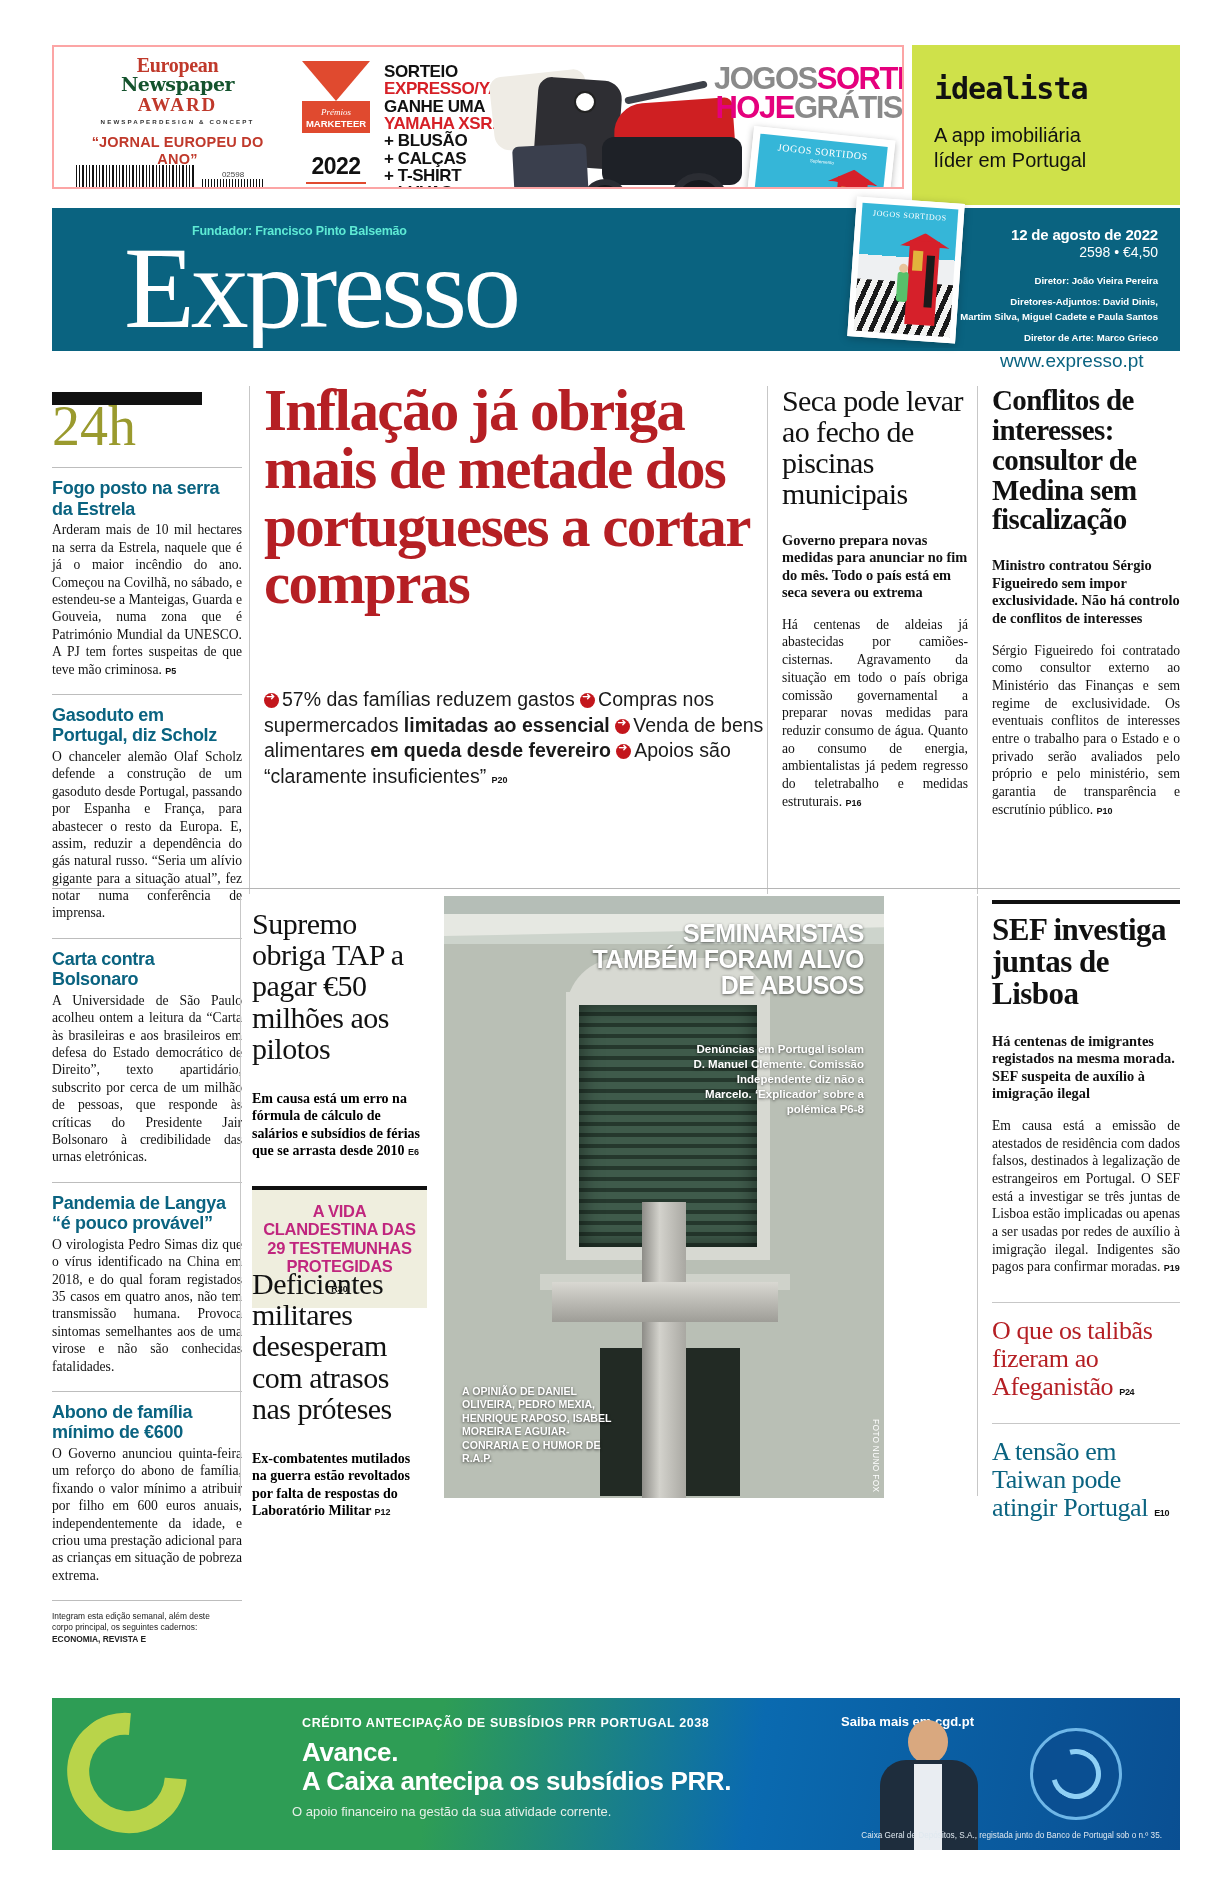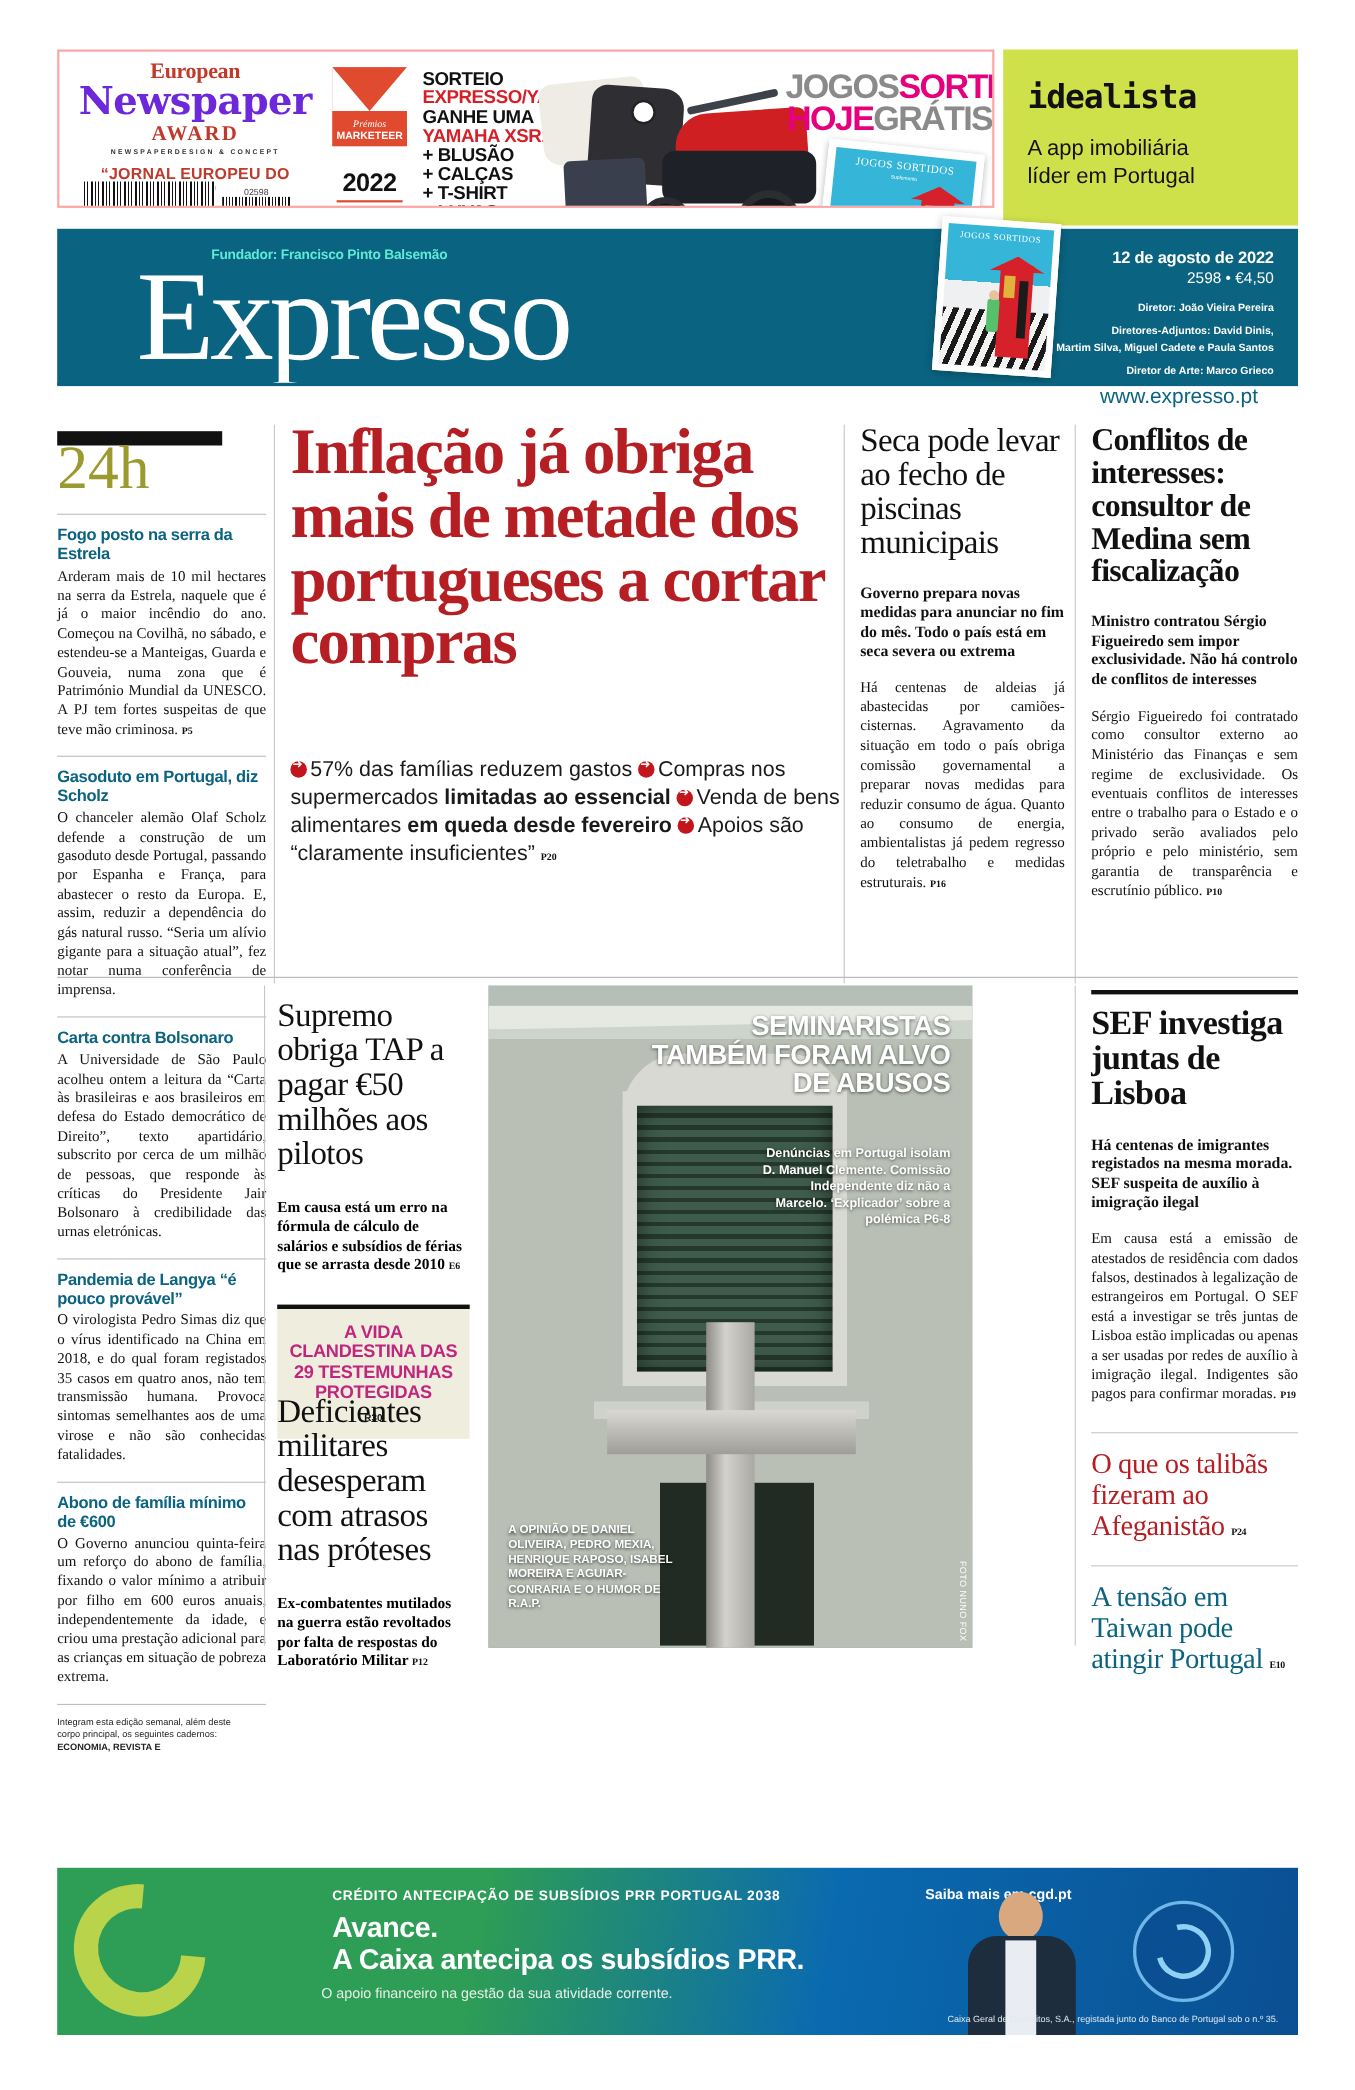--- a/index.html
+++ b/index.html
@@ -17,21 +17,21 @@
     position: absolute; left: 52px; top: 45px;
     width: 1128px; height: 160px;
     display: flex; gap: 8px;
   }
   .promo-left {
     width: 852px; height: 144px; background: #fff;
     border: 2px solid #fca5a5; position: relative; overflow: hidden;
   }
   .enp-award { position: absolute; left: 16px; top: 8px; width: 215px; text-align:center; }
   .enp-l1 { font-family:"Liberation Serif",serif; font-size: 20px; color:#c0392b; font-weight:700; letter-spacing:-0.3px; line-height:1; }
-  .enp-l2 { font-family:"DejaVu Serif", serif; font-size: 35px; color:#6d28d9; font-weight:700; line-height:1.05; letter-spacing:-0.5px; }
+  .enp-l2 { font-family:"DejaVu Serif", serif; font-size: 19px; color:#14532d; font-weight:700; line-height:1.05; letter-spacing:-0.5px; }
   .enp-l3 { font-family:"Liberation Serif",serif; font-size: 19px; color:#c0392b; font-weight:700; letter-spacing:2px; line-height:1.1;}
   .enp-l4 { font-size: 6.2px; letter-spacing: 2.1px; color:#333; font-family:"Liberation Sans",sans-serif; font-weight:700; margin-top:2px;}
   .enp-quote { margin-top:9px; font-family:"Liberation Sans",sans-serif; font-weight:700; color:#c0392b; font-size:14.5px; line-height:1.15; letter-spacing:0.2px;}
   .barcode-wrap { position:absolute; left:22px; top:118px; display:flex; align-items:flex-end; gap:6px;}
   .barcode { height:26px; width:120px;
     background: repeating-linear-gradient(to right,#111 0 1.5px,#fff 1.5px 3px,#111 3px 4px,#fff 4px 6.5px,#111 6.5px 8.5px,#fff 8.5px 10px);
   }
   .barcode2 { height:19px; width:62px;
     background: repeating-linear-gradient(to right,#111 0 1.2px,#fff 1.2px 3px,#111 3px 4.2px,#fff 4.2px 6px);
   }
@@ -117,25 +117,25 @@
   .url-tx { font-family:"Liberation Sans",sans-serif; font-size:19px; color:#0a6380; }
   .teal-rule { position:absolute; left:52px; top:348px; width:1128px; height:3px; background:#0a6380;}
 
   
   .content { position:absolute; left:52px; top:392px; width:1128px; }
 
   .col-24h { position:absolute; left:0; top:0; width:190px; }
   .h24-bar { width:150px; height:13px; background:#111; }
   .h24 { font-family:"Liberation Serif",serif; font-size:56px; color:#9a9a2e; line-height:0.9; margin-top:-4px;}
   .rule-thin { width:190px; height:1px; background:#bdbdbd; margin:16px 0 10px; }
-  .brief-h { font-family:"Liberation Sans",sans-serif; font-weight:700; font-size:15px;
+  .brief-h { font-family:"Liberation Sans",sans-serif; font-weight:700; font-size:18px;
              color:#0a6380; line-height:1.14; letter-spacing:-0.3px; }
   .brief-b { font-family:"Liberation Serif",serif; font-size:13.6px; line-height:1.28;
              text-align:justify; color:#111; margin-top:2px;}
-  .pg { font-family:Liberation Serif, serif; font-weight:700; font-size:9px; color:#111; }
+  .pg { font-family:Liberation Sans, sans-serif; font-weight:700; font-size:9px; color:#111; }
   .footnote { font-family:"Liberation Sans",sans-serif; font-size:8.4px; line-height:1.35; color:#222; margin-top:6px;}
 
   .vline { position:absolute; width:1px; background:#c7c7c7; }
 
   .main-head { position:absolute; left:212px; top:-10px; width:490px; }
   .mh-title { font-family:"Liberation Serif",serif; font-weight:700; color:#b51f24;
               font-size:59px; line-height:0.98; letter-spacing:-1.6px;}
   .bullets { position:absolute; left:212px; top:295px; width:500px;
              font-family:"Liberation Sans",sans-serif; font-size:19.5px; line-height:1.32; color:#1a1a1a;}
   .bullets b { font-weight:700;margin-top:18px; }

